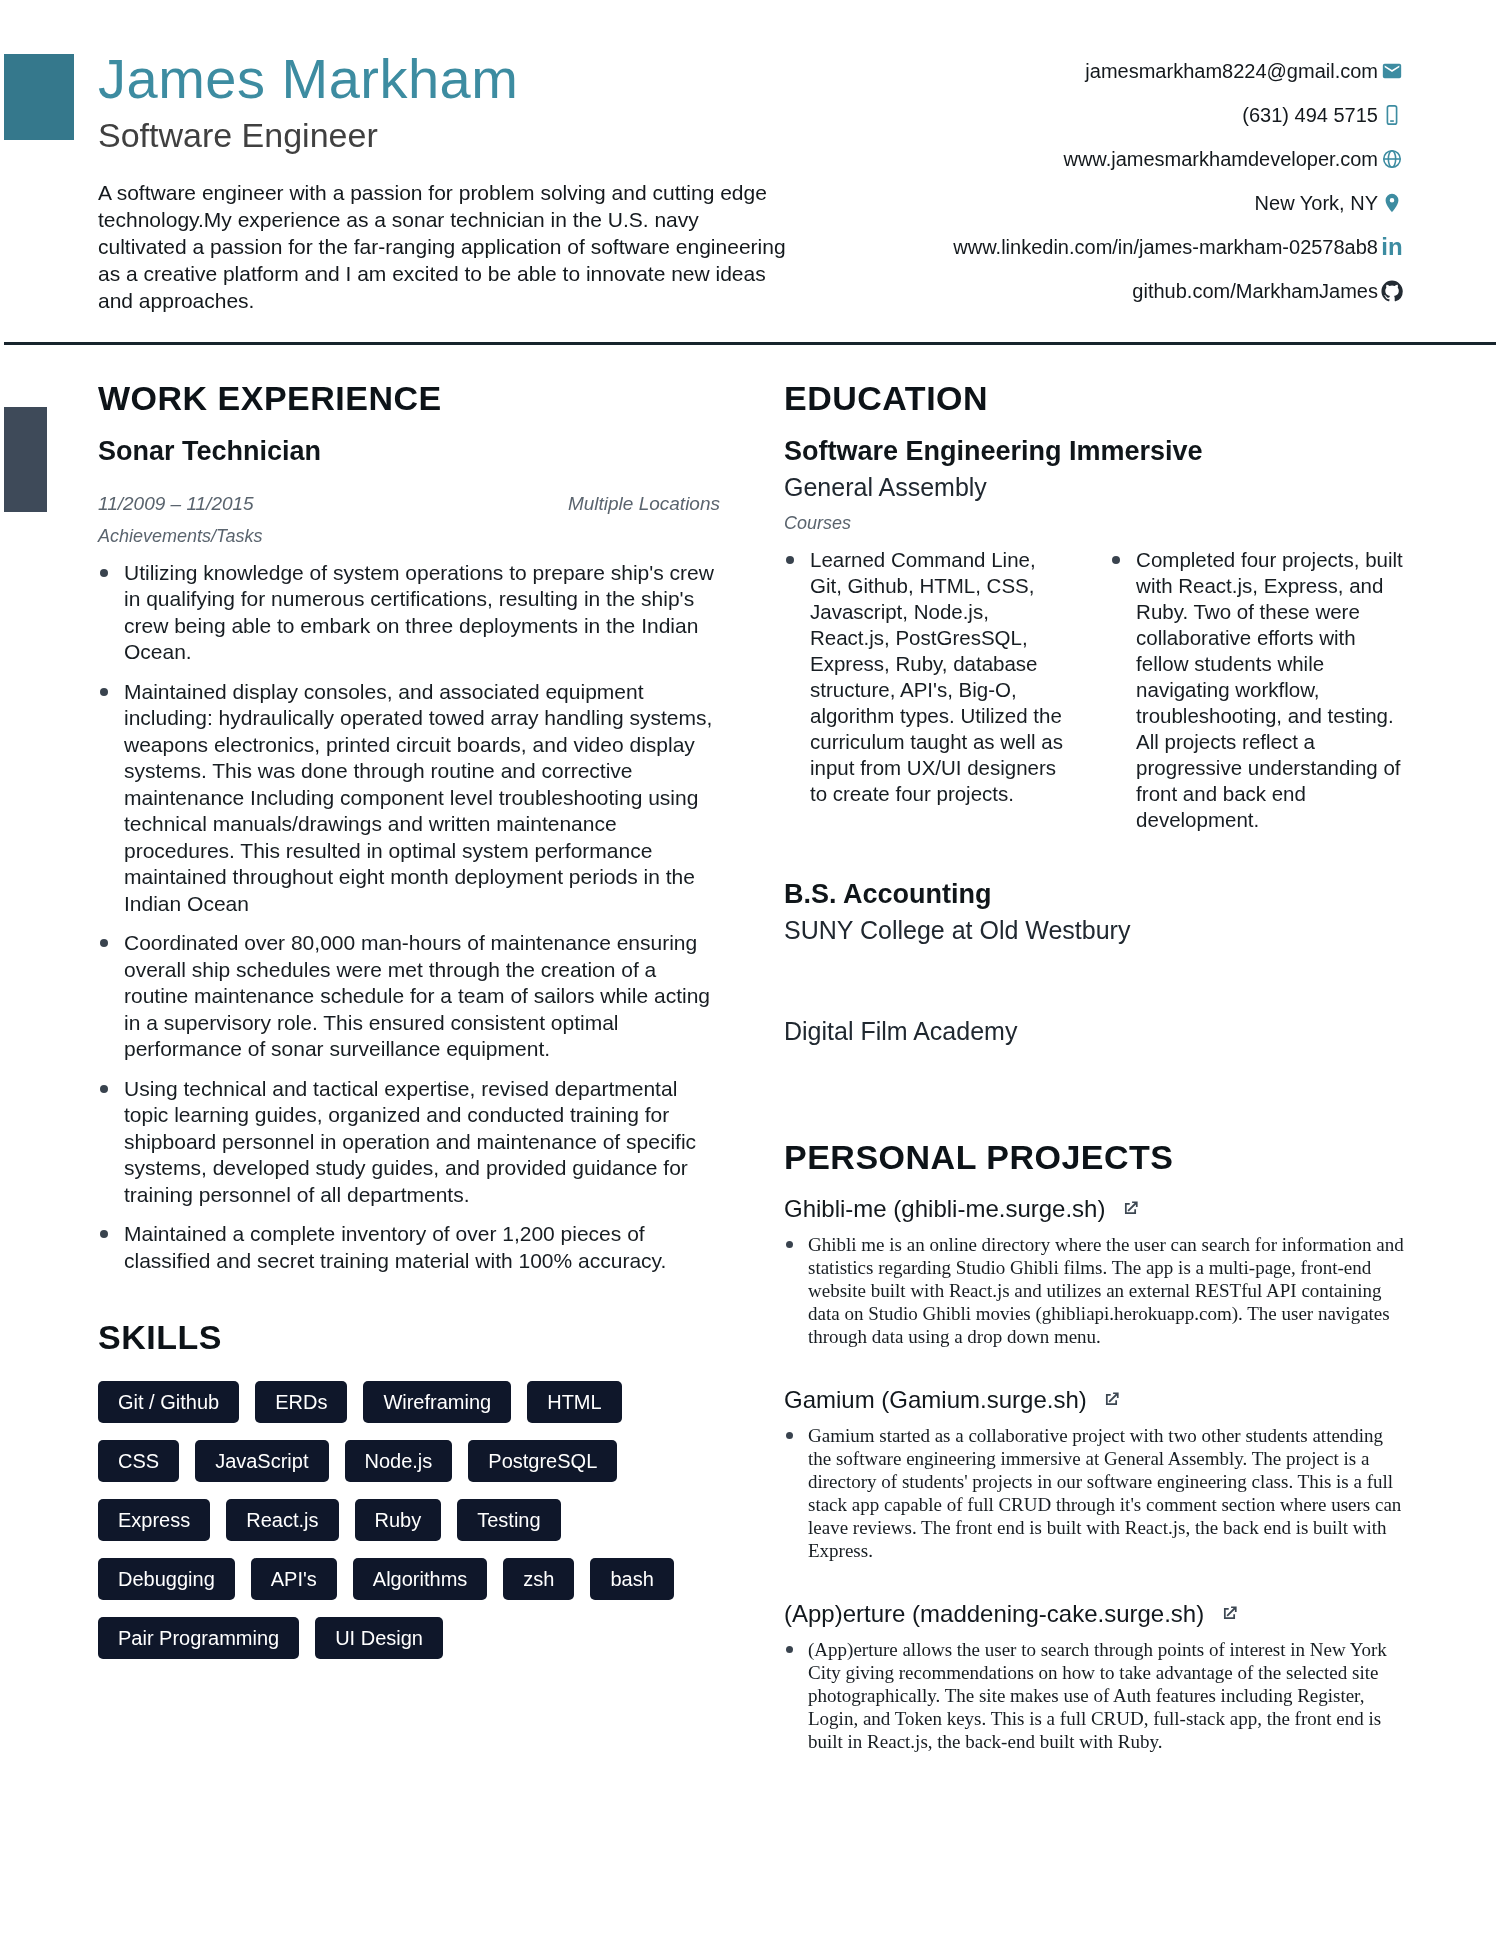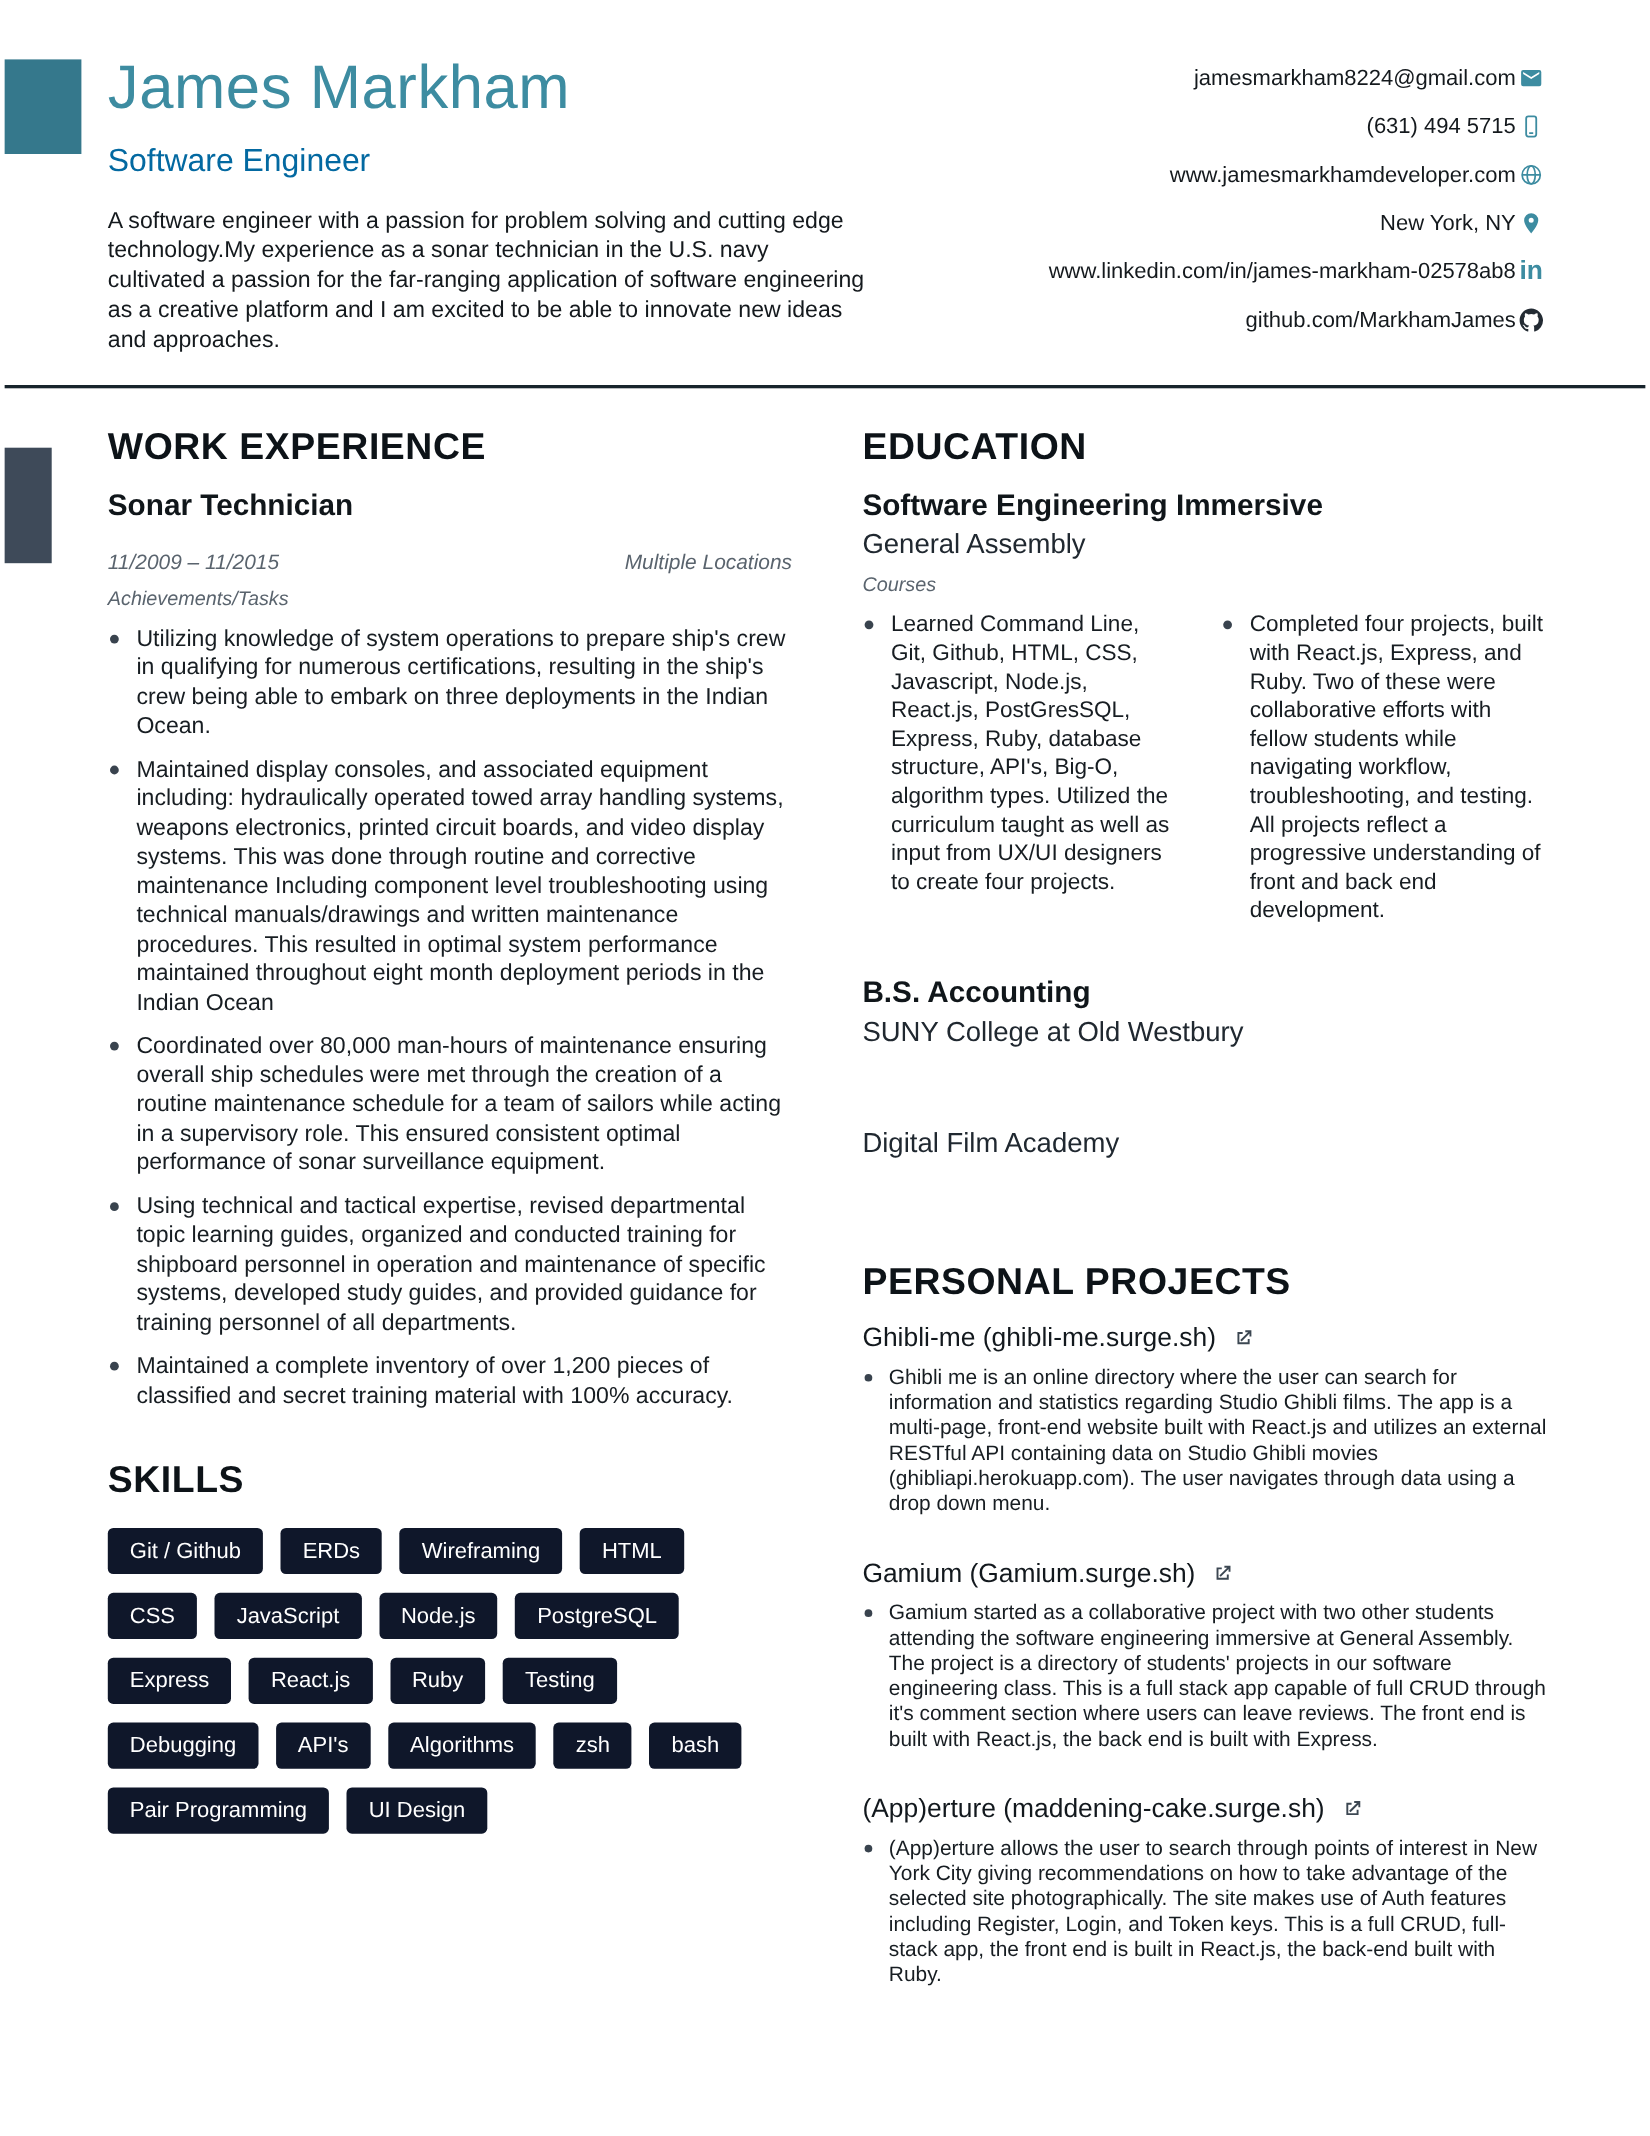--- a/index.html
+++ b/index.html
@@ -24,21 +24,21 @@
   }
   .header {
     display: flex; justify-content: space-between;
     padding: 48px 90px 0 94px;
   }
   .header-left { width: 700px; }
   .person-name {
     font-size: 56px; font-weight: 500; color: #3D8CA1; line-height: 1.1;
     letter-spacing: 0.5px;
   }
-  .person-title { font-size: 29px; color: #0369a1; margin-top: 20px; }
+  .person-title { font-size: 34px; color: #404040; margin-top: 6px; }
   .summary {
     margin-top: 24px; width: 690px;
     font-size: 21px; line-height: 27px; color: #14191d;
   }
   .contacts { display: flex; flex-direction: column; gap: 14px; margin-top: 8px; }
   .contact-row {
     display: flex; align-items: center; justify-content: flex-end;
     font-size: 20px; color: #14191d; height: 30px;
   }
   .cicon { width: 28px; display: flex; justify-content: center; align-items: center; }
@@ -81,21 +81,21 @@
   .edu-bullets ul.bullets { margin-top: 0; }
   .edu-bullets ul.bullets li { font-size: 20.5px; line-height: 26px; margin-bottom: 0; }
   .edu-entry2 { margin-top: 46px; }
   .edu-entry3 { margin-top: 72px; }
   .projects-section { margin-top: 92px; }
   .project-item { margin-bottom: 38px; }
   .project-title-row {
     display: flex; align-items: center; gap: 11px;
     font-size: 24px; color: #12181D; margin-bottom: 10px;
   }
-  ul.desc-bullets { list-style: none; padding-left: 24px; margin-top: 0; }
+  ul.desc-bullets { list-style: none; padding-left: 24px; margin-top: 0; font-family: Liberation Serif, serif; }
   ul.desc-bullets li {
     position: relative; font-size: 19px; line-height: 23px; color: #171d22;
   }
   ul.desc-bullets li::before {
     content: ""; position: absolute; left: -22px; top: 8px;
     width: 7px; height: 7px; border-radius: 50%; background: #39434E;
   }
 </style>
 </head>
 <body>

